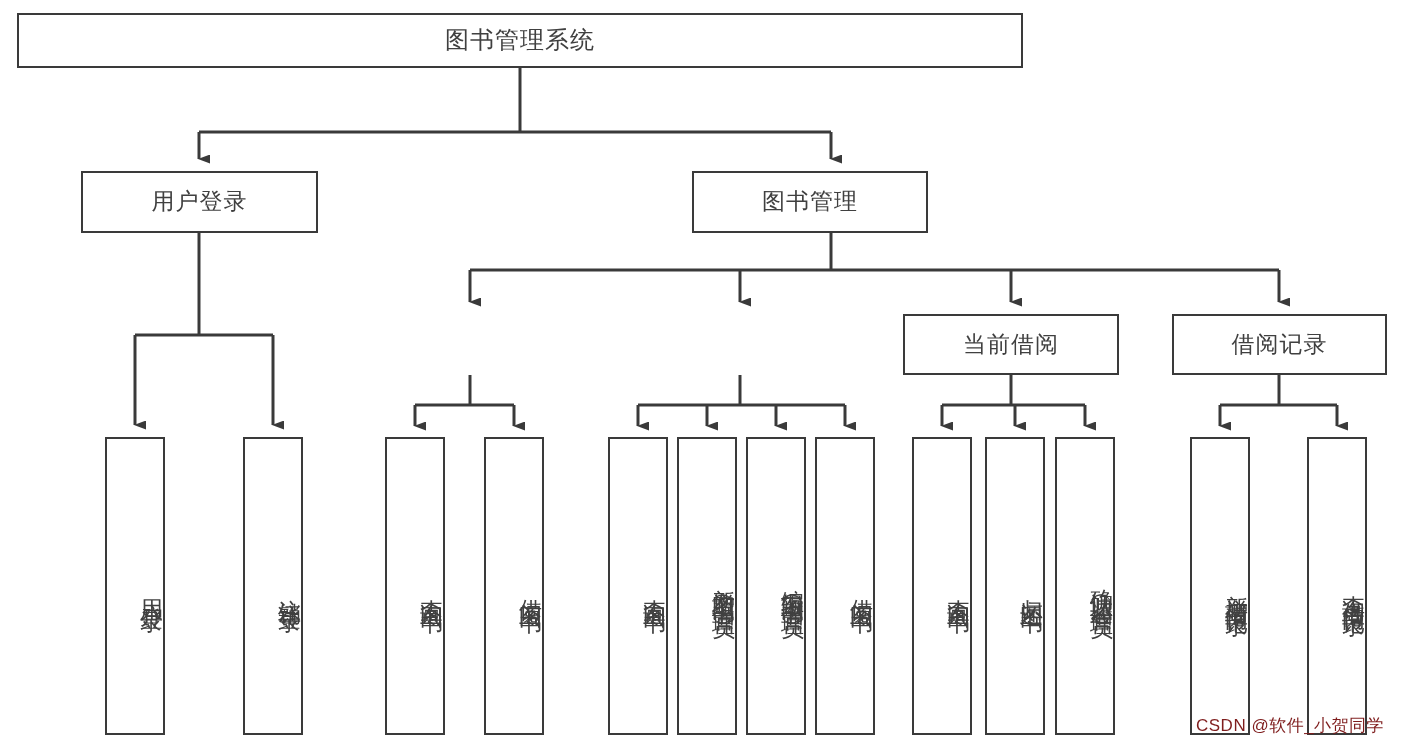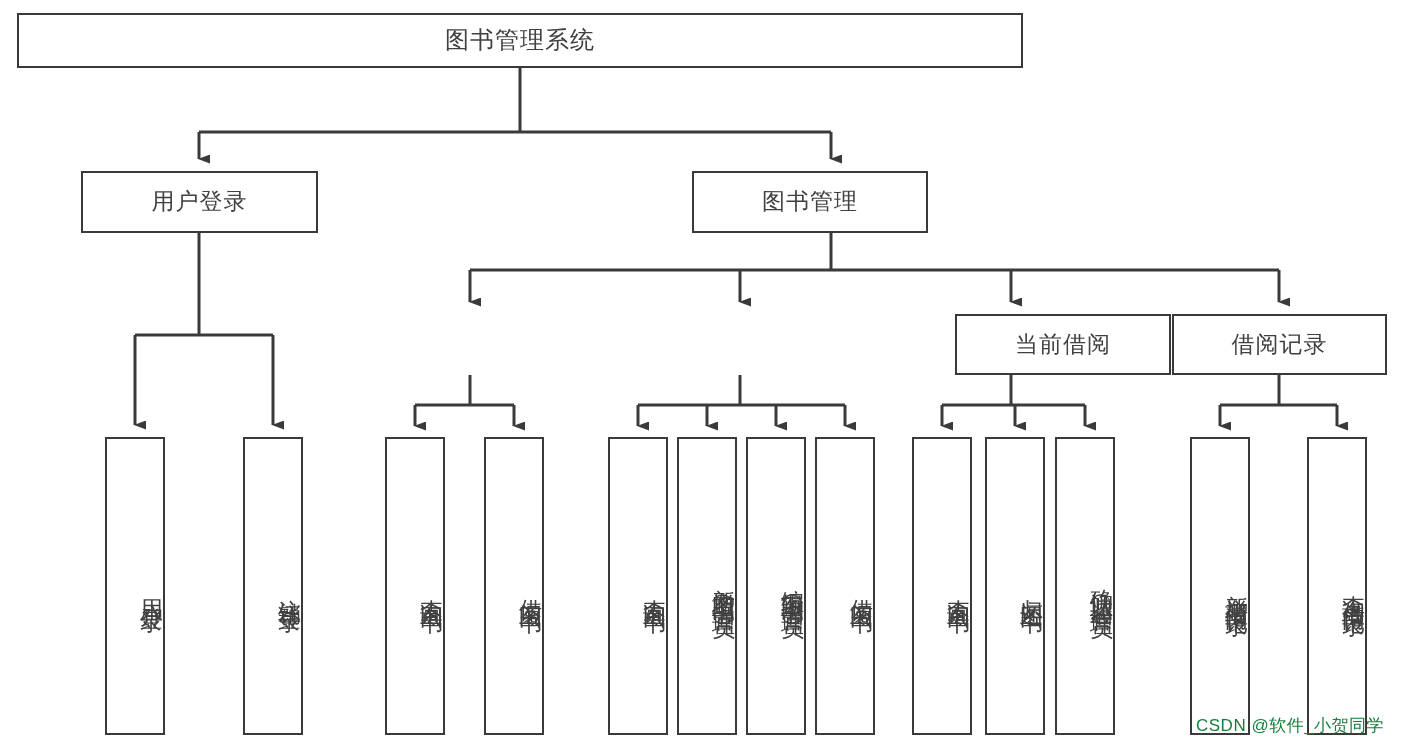--- a/index.html
+++ b/index.html
@@ -52,21 +52,21 @@
     line-height: 1.0;
   }
   .node.root {
     font-size: 24px;
   }
   .watermark {
     position: absolute;
     left: 1196px;
     top: 714px;
     font-size: 17px;
-    color: #15803d;
+    color: #7f1d1d;
     white-space: nowrap;
     z-index: 3;
     letter-spacing: 0.5px;
   }
 </style>
 </head>
 <body>
 
 <div id="canvas">
 
@@ -118,21 +118,21 @@
       <path d="M 1220 405 L 1220 426" marker-end="url(#arrow)"></path>
       <path d="M 1337 405 L 1337 426" marker-end="url(#arrow)"></path>
     </g>
   </svg>
 
   <div class="node horizontal root" style="left: 17px; top: 13px; width: 1006px; height: 55px;">图书管理系统</div>
 
   <div class="node horizontal" style="left: 81px; top: 171px; width: 237px; height: 62px;">用户登录</div>
   <div class="node horizontal" style="left: 692px; top: 171px; width: 236px; height: 62px;">图书管理</div>
 
-  <div class="node horizontal" style="left: 955px; top: 314px; width: 216px; height: 61px;">当前借阅</div>
+  <div class="node horizontal" style="left: 903px; top: 314px; width: 216px; height: 61px;">当前借阅</div>
   <div class="node horizontal" style="left: 1172px; top: 314px; width: 215px; height: 61px;">借阅记录</div>
 
   <div class="node vertical" style="left: 105px; top: 437px; width: 60px; height: 298px;">用户登录</div>
   <div class="node vertical" style="left: 243px; top: 437px; width: 60px; height: 298px;">注销登录</div>
   <div class="node vertical" style="left: 385px; top: 437px; width: 60px; height: 298px;">查询图书</div>
   <div class="node vertical" style="left: 484px; top: 437px; width: 60px; height: 298px;">借阅图书</div>
   <div class="node vertical" style="left: 608px; top: 437px; width: 60px; height: 298px;">查询图书</div>
   <div class="node vertical" style="left: 677px; top: 437px; width: 60px; height: 298px;">新增图书（管理员）</div>
   <div class="node vertical" style="left: 746px; top: 437px; width: 60px; height: 298px;">编辑图书（管理员）</div>
   <div class="node vertical" style="left: 815px; top: 437px; width: 60px; height: 298px;">借阅图书</div>

